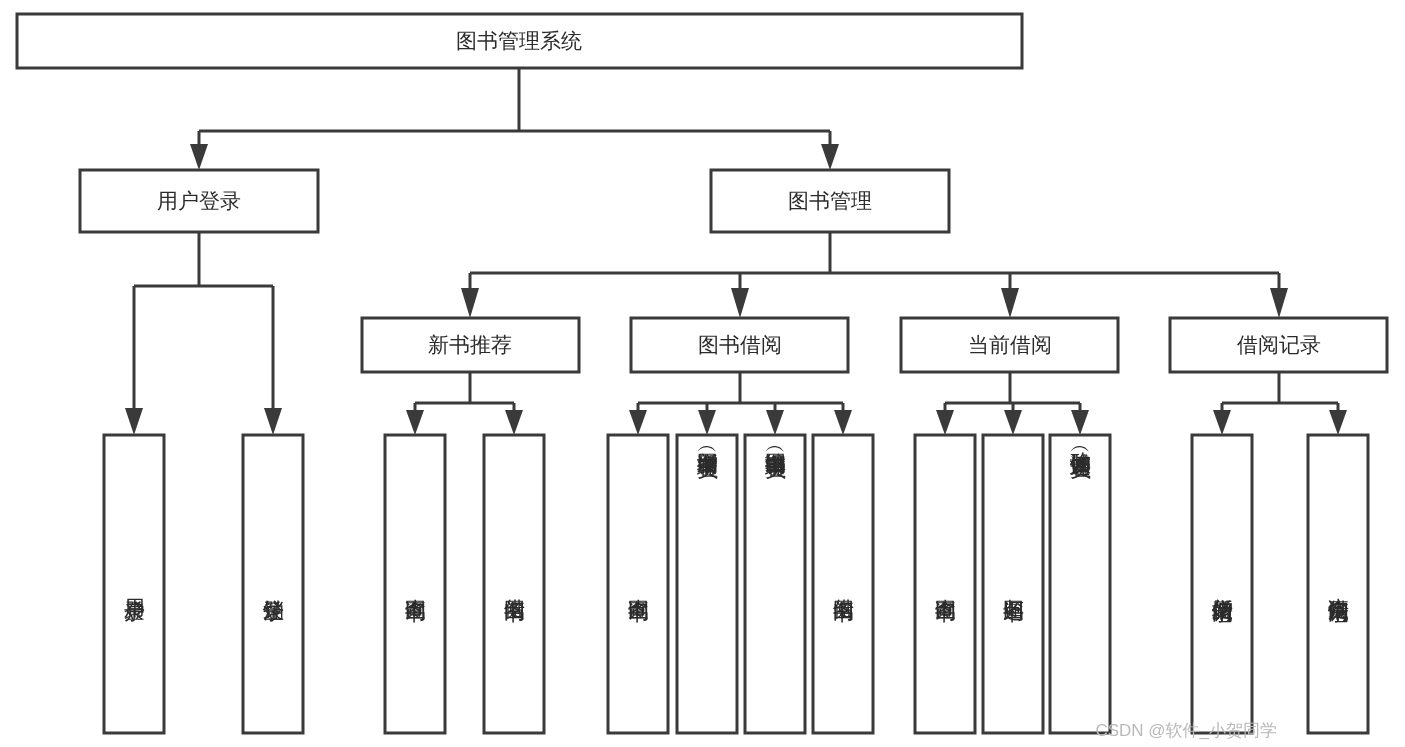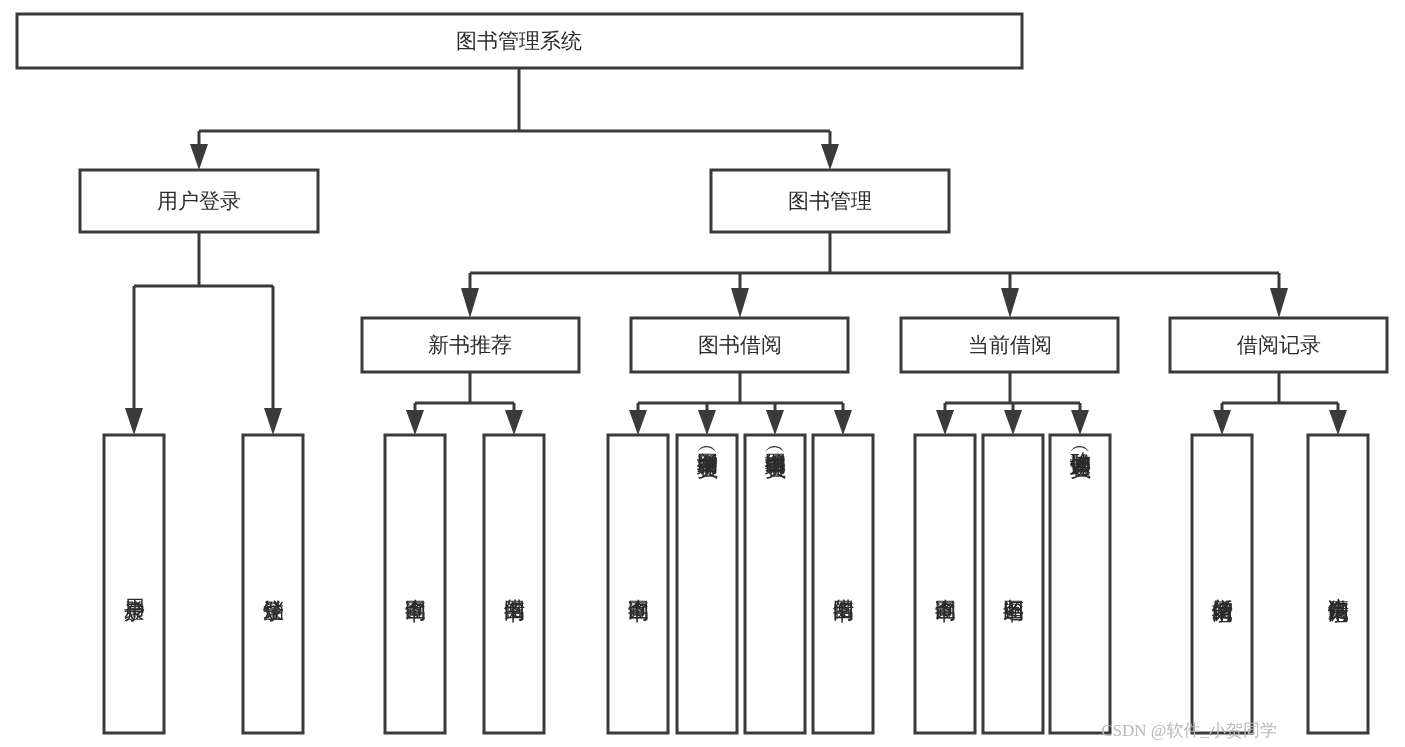--- a/index.html
+++ b/index.html
@@ -63,21 +63,21 @@
     line-height: 1.18;
     color: #2b2b2b;
     letter-spacing: 1px;
     white-space: nowrap;
     text-align: center;
   }
   .watermark {
     position: absolute;
     right: 8px;
     bottom: 5px;
-    font-family: Liberation Serif, serif;
+    font-family: Liberation Sans, sans-serif;
     font-size: 17px;
     color: #b9b9b9;
     white-space: nowrap;
     user-select: none;
   }
 </style>
 </head>
 <body>
 
 <div id="diagram-root">

